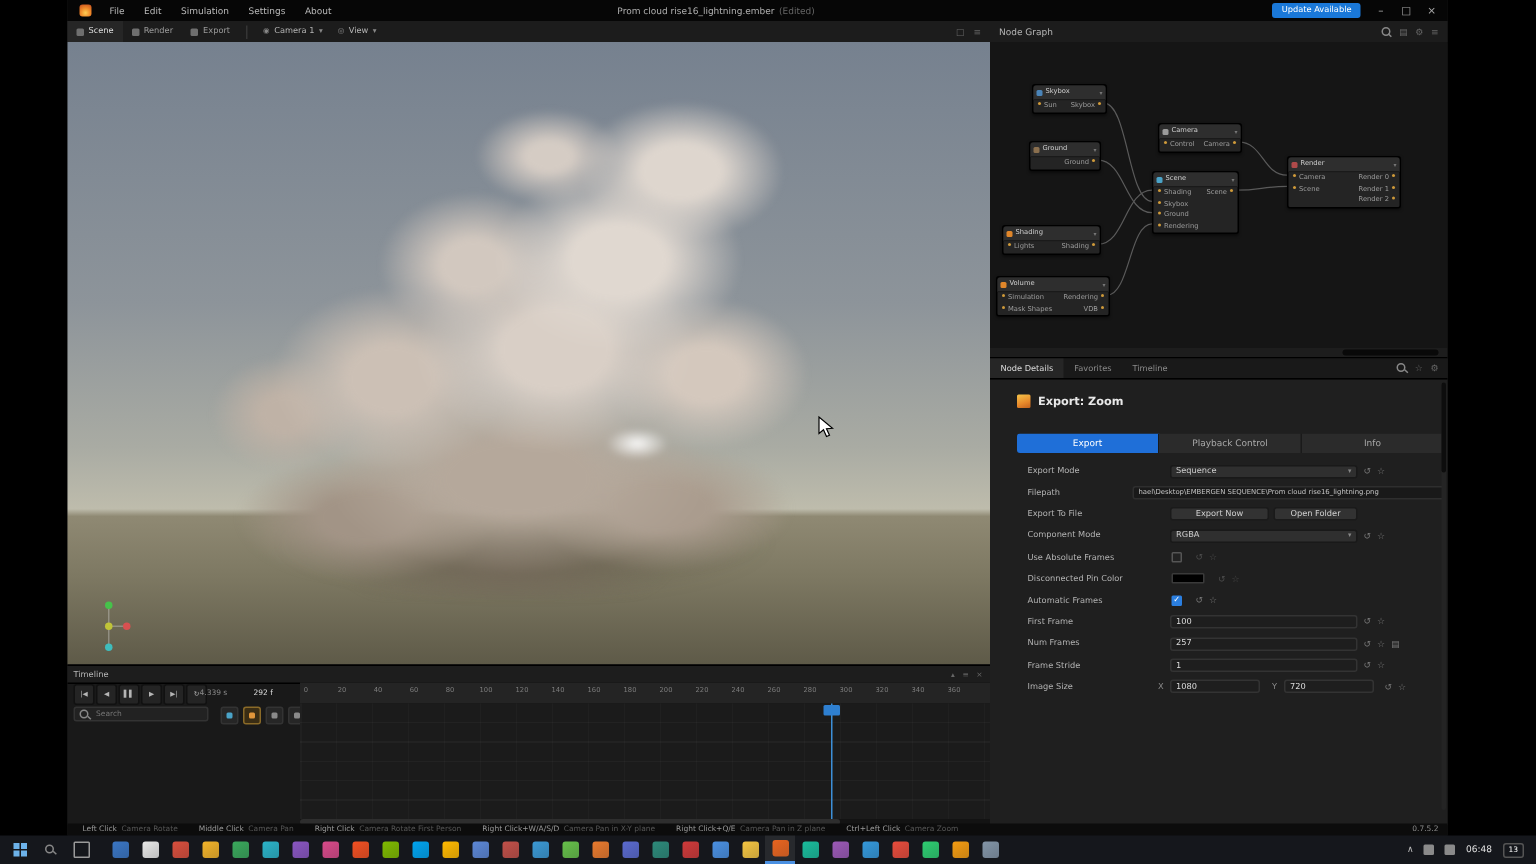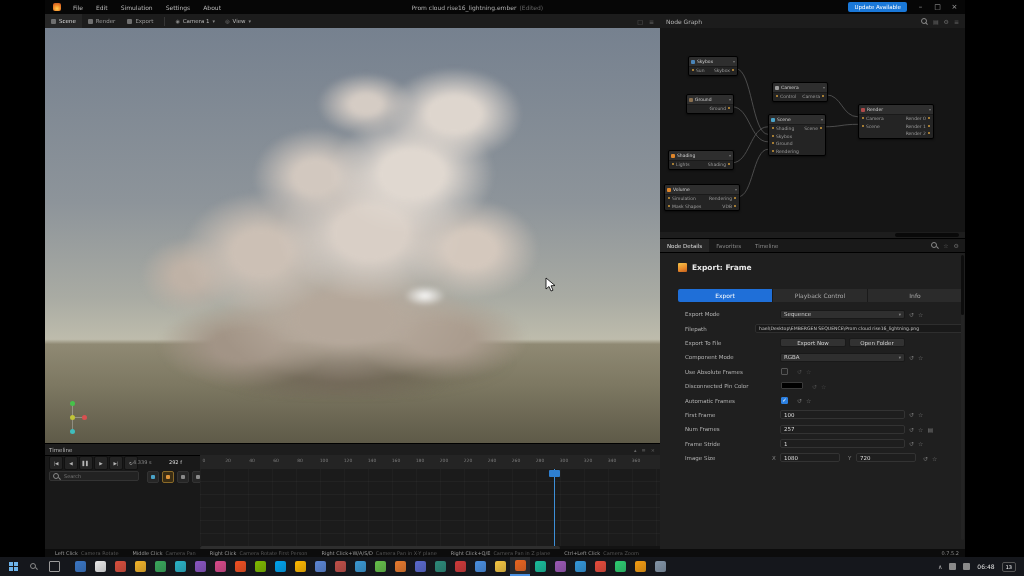--- a/index.html
+++ b/index.html
@@ -398,21 +398,21 @@
             <div class="dtab">Timeline</div>
           </div>
         <div class="d-hicons">
           <span class="mag"></span>
           <span>☆</span>
           <span>⚙</span>
         </div>
       </div>
       <div class="d-title">
         <span class="img-ic"></span>
-        <span class="txt">Export: Frame</span>
+        <span class="txt">Export: Zoom</span>
       </div>
       <div class="stabs" id="stabs">
           <div class="stab active" style="background: rgb(31, 111, 216);">Export</div>
           <div class="stab">Playback Control</div>
           <div class="stab">Info</div>
         </div>
 
       <div class="frows">
 
         <div class="frow">

